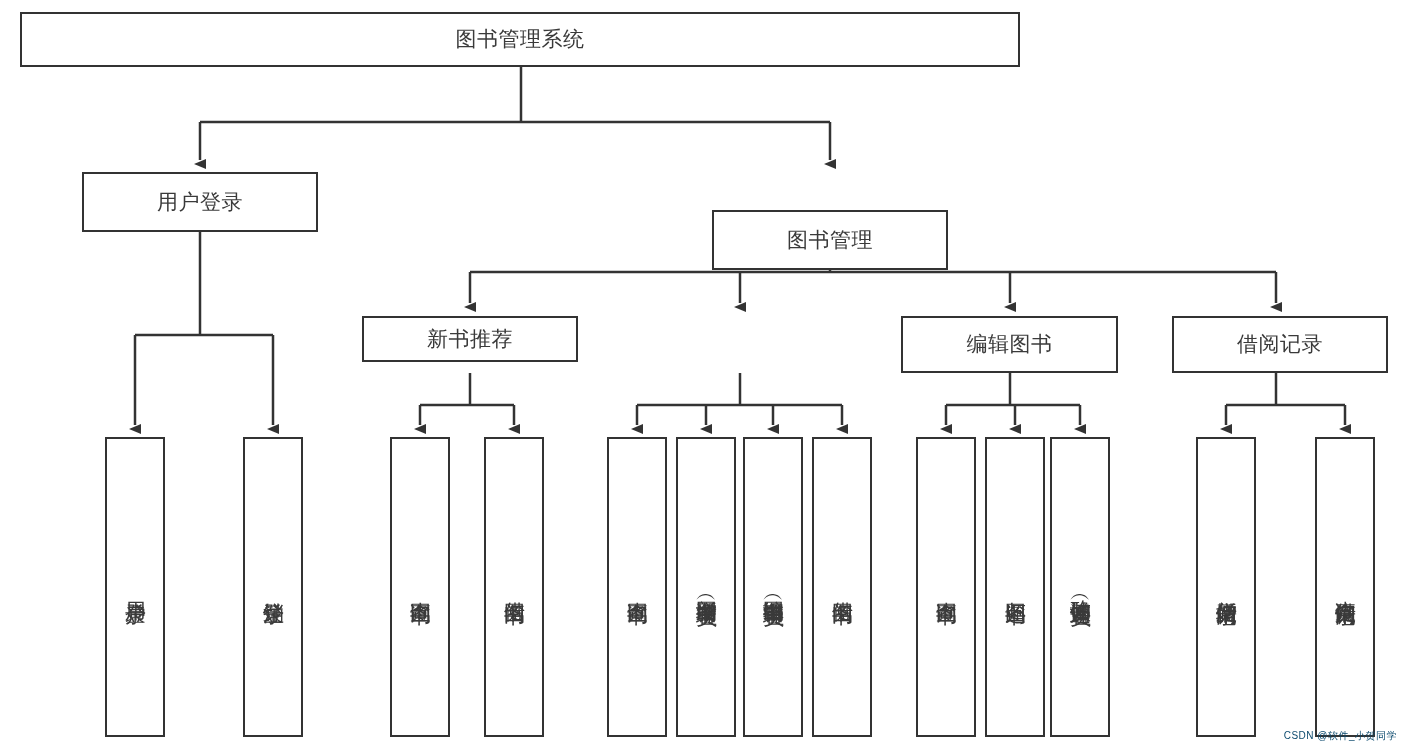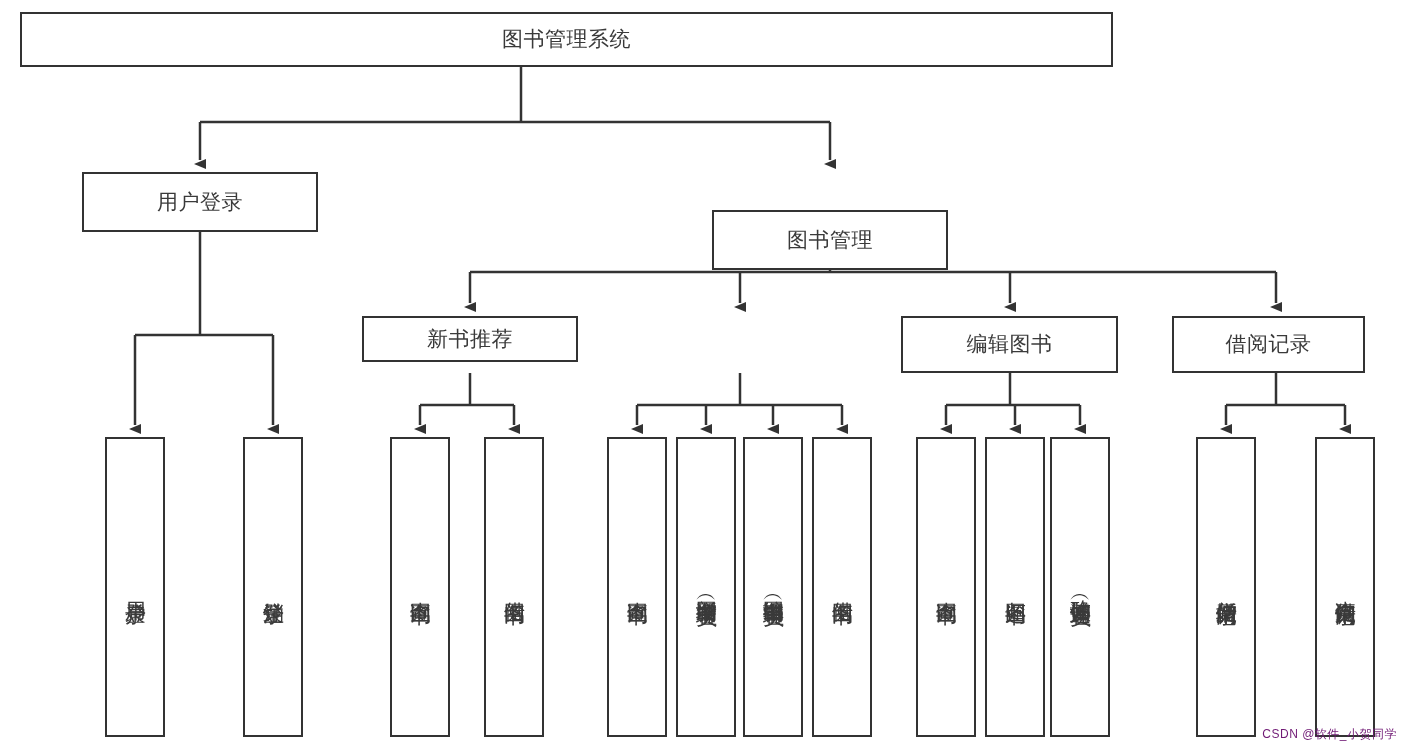--- a/index.html
+++ b/index.html
@@ -53,22 +53,22 @@
     font-size: 21px;
     line-height: 1.18;
     letter-spacing: 1px;
     white-space: nowrap;
     max-height: 286px;
   }
   .watermark {
     position: absolute;
     right: 8px;
     bottom: 4px;
-    font-size: 12px;
-    color: #701a75;
+    font-size: 10px;
+    color: #0c4a6e;
     letter-spacing: 0.5px;
     white-space: nowrap;
   }
 </style>
 </head>
 <body>
 
 <div id="canvas">
 
   <svg id="wires" viewBox="0 0 1405 747" xmlns="http://www.w3.org/2000/svg">
@@ -114,38 +114,38 @@
       <path d="M 1015 405 L 1015 425" marker-end="url(#arrow)"></path>
       <path d="M 1080 405 L 1080 425" marker-end="url(#arrow)"></path>
 
       <path d="M 1276 373 L 1276 405"></path>
       <path d="M 1226 405 L 1345 405"></path>
       <path d="M 1226 405 L 1226 425" marker-end="url(#arrow)"></path>
       <path d="M 1345 405 L 1345 425" marker-end="url(#arrow)"></path>
     </g>
   </svg>
 
-  <div class="node" style="left:20px; top:12px; width:1093px; height:55px;">
+  <div class="node" style="left:20px; top:12px; width:1000px; height:55px;">
     <span class="label">图书管理系统</span>
   </div>
 
   <div class="node" style="left:82px; top:172px; width:236px; height:60px;">
     <span class="label">用户登录</span>
   </div>
   <div class="node" style="left:712px; top:172px; width:236px; height:60px;margin-top:38px;">
     <span class="label">图书管理</span>
   </div>
 
   <div class="node" style="left:362px; top:316px; width:216px; height:46px;">
     <span class="label">新书推荐</span>
   </div>
   <div class="node" style="left:901px; top:316px; width:217px; height:57px;">
     <span class="label">编辑图书</span>
   </div>
-  <div class="node" style="left:1172px; top:316px; width:193px; height:57px;">
+  <div class="node" style="left:1172px; top:316px; width:216px; height:57px;">
     <span class="label">借阅记录</span>
   </div>
 
   <div class="node vert" style="left:105px; top:437px; width:60px; height:300px;">
     <span class="label">用户登录</span>
   </div>
   <div class="node vert" style="left:243px; top:437px; width:60px; height:300px;">
     <span class="label">注销登录</span>
   </div>
 

